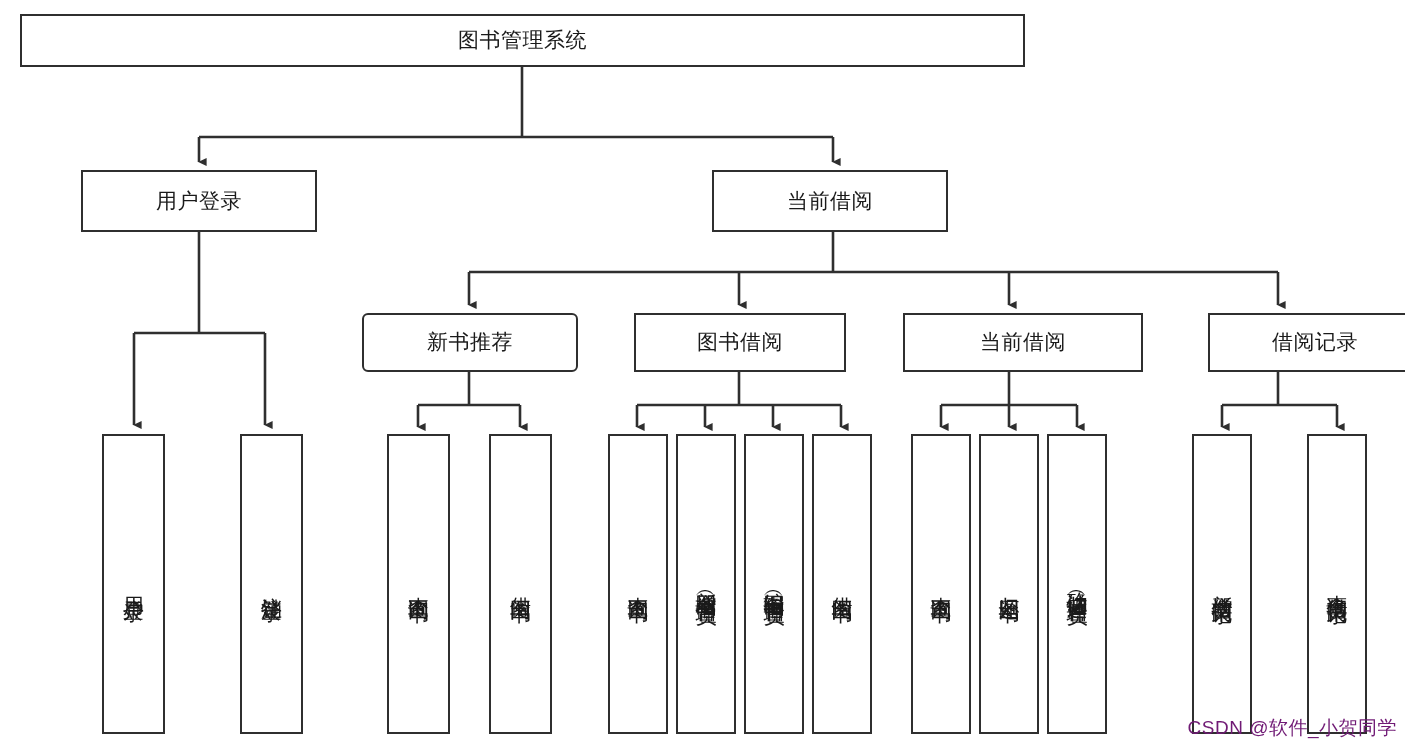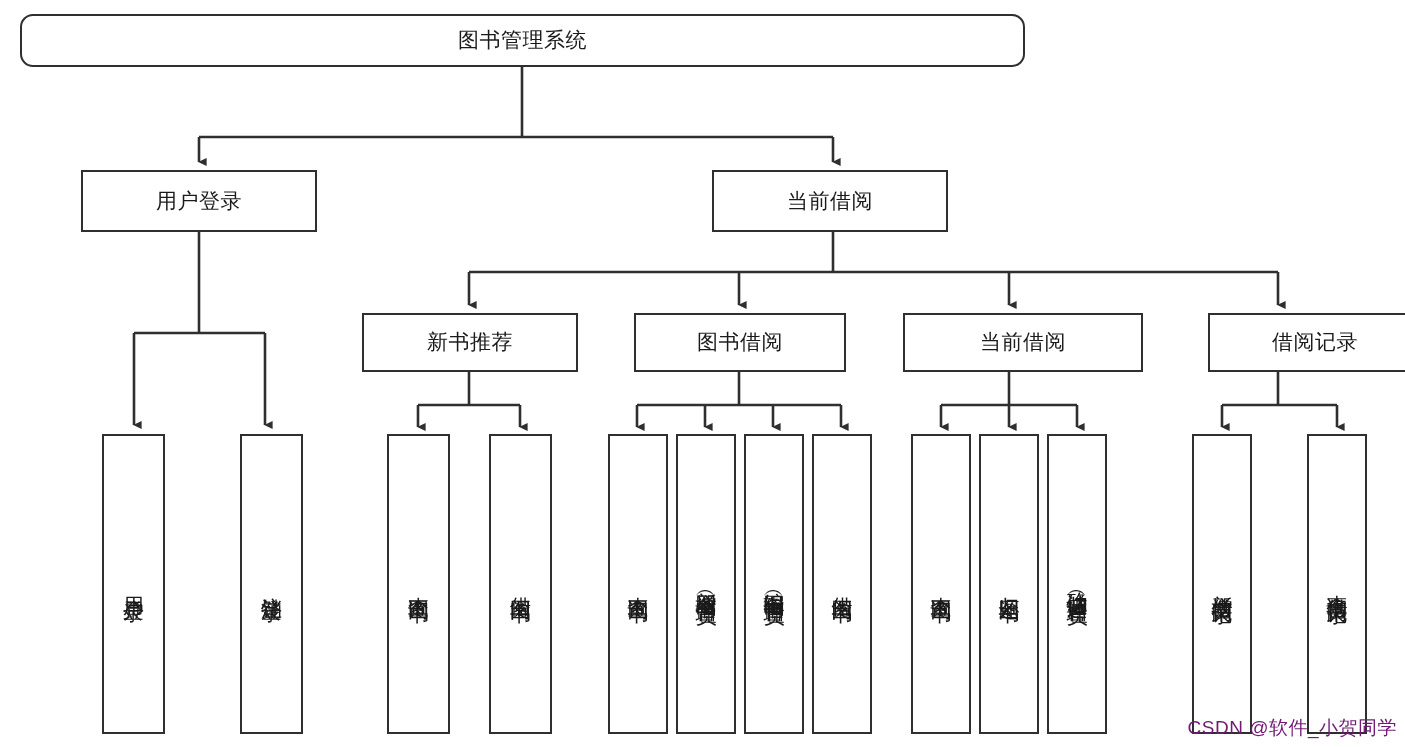--- a/index.html
+++ b/index.html
@@ -117,32 +117,32 @@
       <path d="M1009,405 L1009,427" marker-end="url(#arrowhead)"></path>
       <path d="M1077,405 L1077,427" marker-end="url(#arrowhead)"></path>
 
       <path d="M1278,372 L1278,405"></path>
       <path d="M1222,405 L1337,405"></path>
       <path d="M1222,405 L1222,427" marker-end="url(#arrowhead)"></path>
       <path d="M1337,405 L1337,427" marker-end="url(#arrowhead)"></path>
     </g>
   </svg>
 
-  <div class="node" style="left:20px; top:14px; width:1005px; height:53px;border-radius:13px;">
+  <div class="node" style="left:20px; top:14px; width:1005px; height:53px;">
     <span class="label">图书管理系统</span>
   </div>
 
   <div class="node" style="left:81px; top:170px; width:236px; height:62px;">
     <span class="label">用户登录</span>
   </div>
   <div class="node" style="left:712px; top:170px; width:236px; height:62px;">
     <span class="label">当前借阅</span>
   </div>
 
-  <div class="node" style="left:362px; top:313px; width:216px; height:59px;">
+  <div class="node" style="left:362px; top:313px; width:216px; height:59px;border-radius:6px;">
     <span class="label">新书推荐</span>
   </div>
   <div class="node" style="left:634px; top:313px; width:212px; height:59px;">
     <span class="label">图书借阅</span>
   </div>
   <div class="node" style="left:903px; top:313px; width:240px; height:59px;">
     <span class="label">当前借阅</span>
   </div>
   <div class="node" style="left:1172px; top:313px; width:214px; height:59px;margin-left:36px;">
     <span class="label">借阅记录</span>

